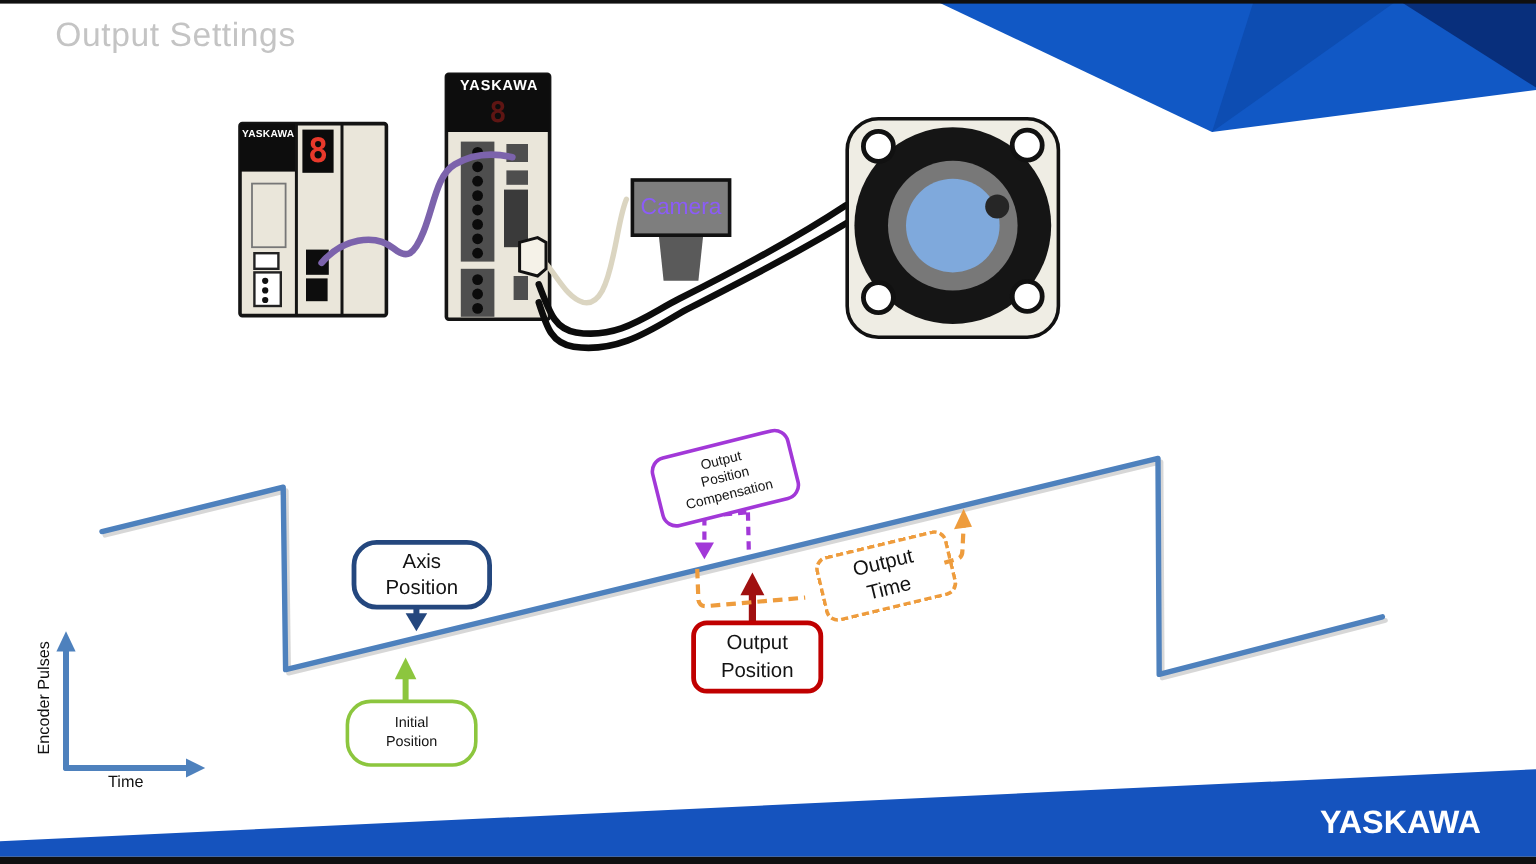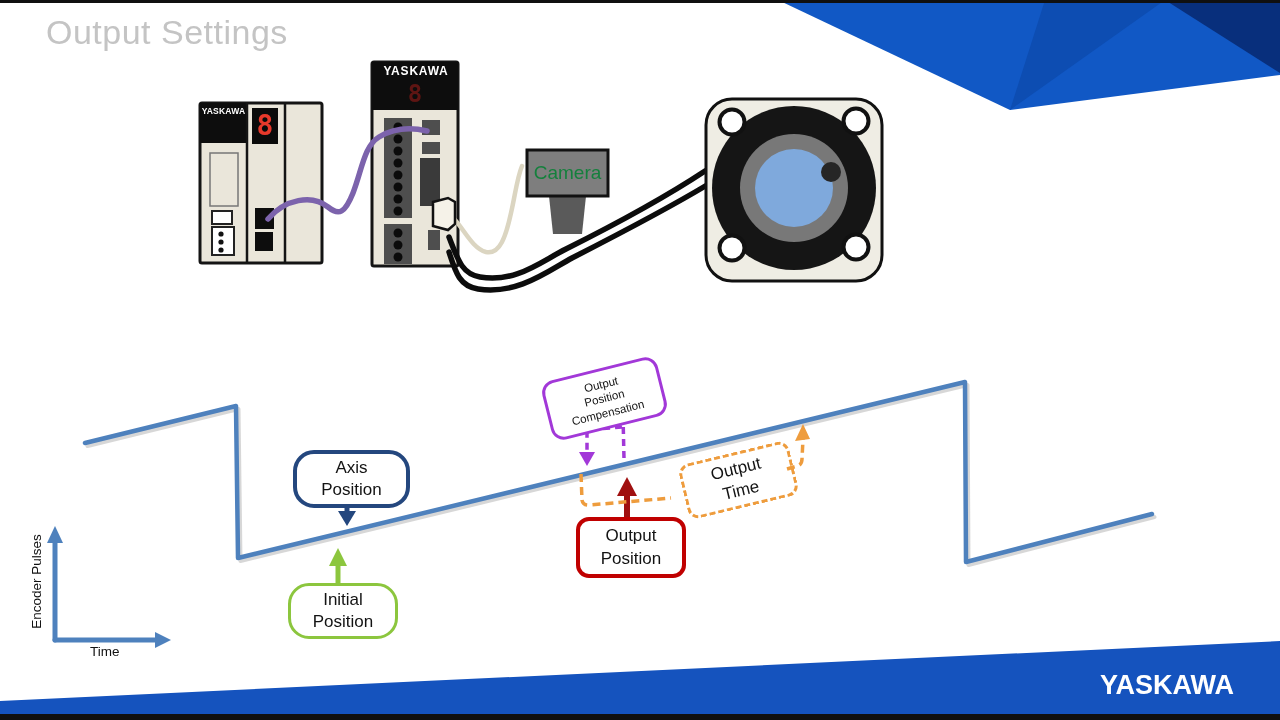--- a/index.html
+++ b/index.html
@@ -2,40 +2,40 @@
 <html><head>
 <meta charset="utf-8">
 <style>
   html,body{margin:0;padding:0;background:#fff;}
   #slide{position:relative;width:1280px;height:720px;background:#ffffff;overflow:hidden;
          font-family:"Liberation Sans",sans-serif;}
   .layer{position:absolute;left:0;top:0;}
   .strip{position:absolute;left:0;width:1280px;background:#101010;z-index:6;}
   #strip-top{top:0;height:3px;}
   #strip-bottom{top:714px;height:6px;}
-  #page-title{position:absolute;left:46px;top:13px;font-size:34px;color:#C4C4C4;
+  #page-title{position:absolute;left:46px;top:13px;font-size:28px;color:#C4C4C4;
               letter-spacing:.5px;z-index:4;}
   
   .ovl{position:absolute;z-index:4;}
   #plc-brand{left:201px;top:106px;width:45px;text-align:center;font-size:8.5px;font-weight:bold;
              color:#fff;letter-spacing:.2px;}
   #servo-brand{left:374px;top:64px;width:84px;text-align:center;font-size:12px;font-weight:bold;
              color:#fff;letter-spacing:.8px;}
   .sevenseg{font-family:"DejaVu Sans Mono",monospace;font-weight:bold;text-align:center;}
   #plc-display{left:252px;top:108px;width:26px;height:36px;background:#0B0B0B;color:#E8392B;
              font-size:28px;line-height:36px;}
   #servo-display{left:401px;top:79px;width:28px;height:30px;color:#5E1513;font-size:24px;line-height:30px;}
   #camera-label{left:527px;top:150px;width:81px;height:46px;display:flex;align-items:center;
-             justify-content:center;color:#15803d;font-size:19px;}
+             justify-content:center;color:#8b5cf6;font-size:19px;}
   
   .callout{position:absolute;background:#fff;display:flex;flex-direction:column;align-items:center;
            justify-content:center;color:#131313;z-index:4;text-align:center;border-radius:21px;}
   .callout div{line-height:1.3;}
   #axis-position-box{left:293px;top:450px;width:109px;height:50px;border:4px solid #24477E;font-size:17px;}
-  #initial-position-box{left:288px;top:583px;width:104px;height:50px;border:3.5px solid #8CC63E;font-size:17px;}
+  #initial-position-box{left:288px;top:583px;width:104px;height:50px;border:3.5px solid #8CC63E;font-size:12px;}
   #output-position-box{left:576px;top:517px;width:102px;height:53px;border:4px solid #C00000;
            border-radius:13px;font-size:17px;}
   #output-comp-box{left:545px;top:368px;width:113px;height:55px;border:3.5px solid #A238D8;
            border-radius:13px;font-size:11.5px;transform:rotate(-14deg);}
   #output-comp-box div{line-height:1.25;}
   #output-time-box{left:682px;top:452px;width:107px;height:50px;border:3.5px dashed #EE9C3D;
            border-radius:11px;font-size:17px;transform:rotate(-13.5deg);background:transparent;}
   
   #encoder-label{left:-24px;top:574px;width:120px;text-align:center;font-size:13.5px;color:#111;
            transform:rotate(-90deg);}

